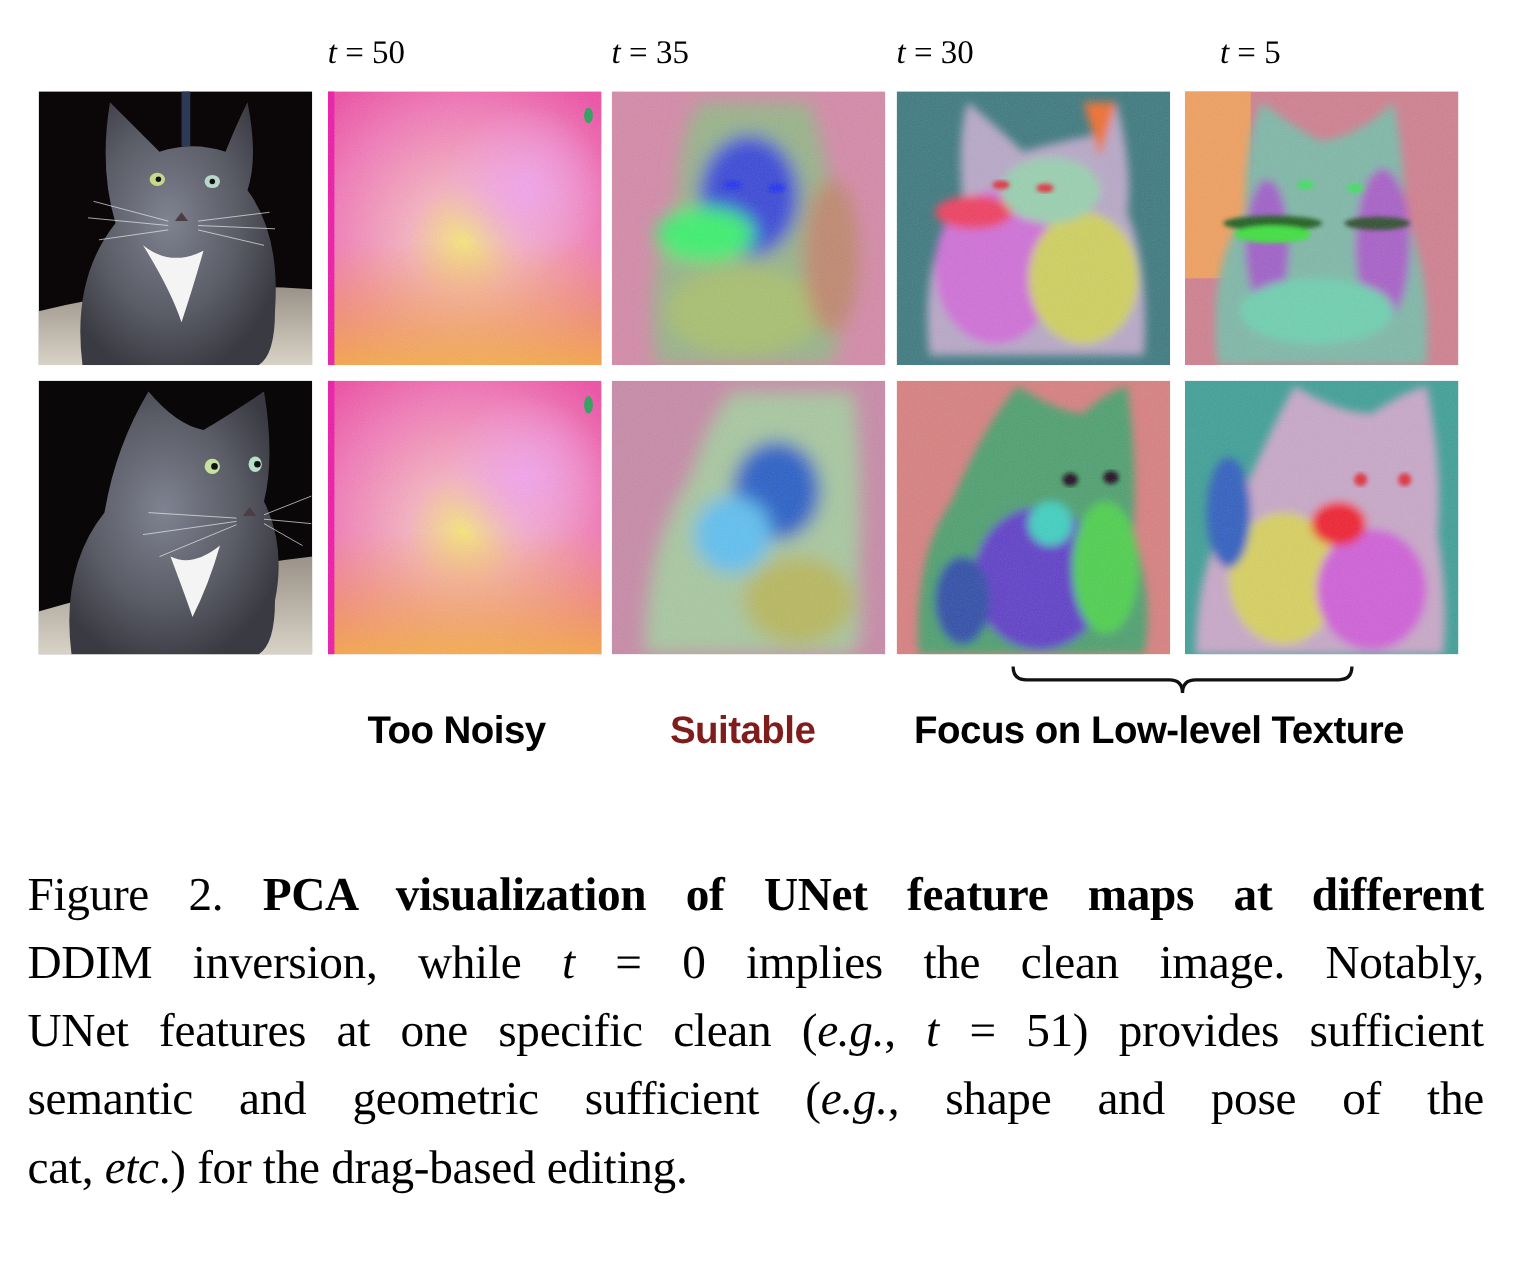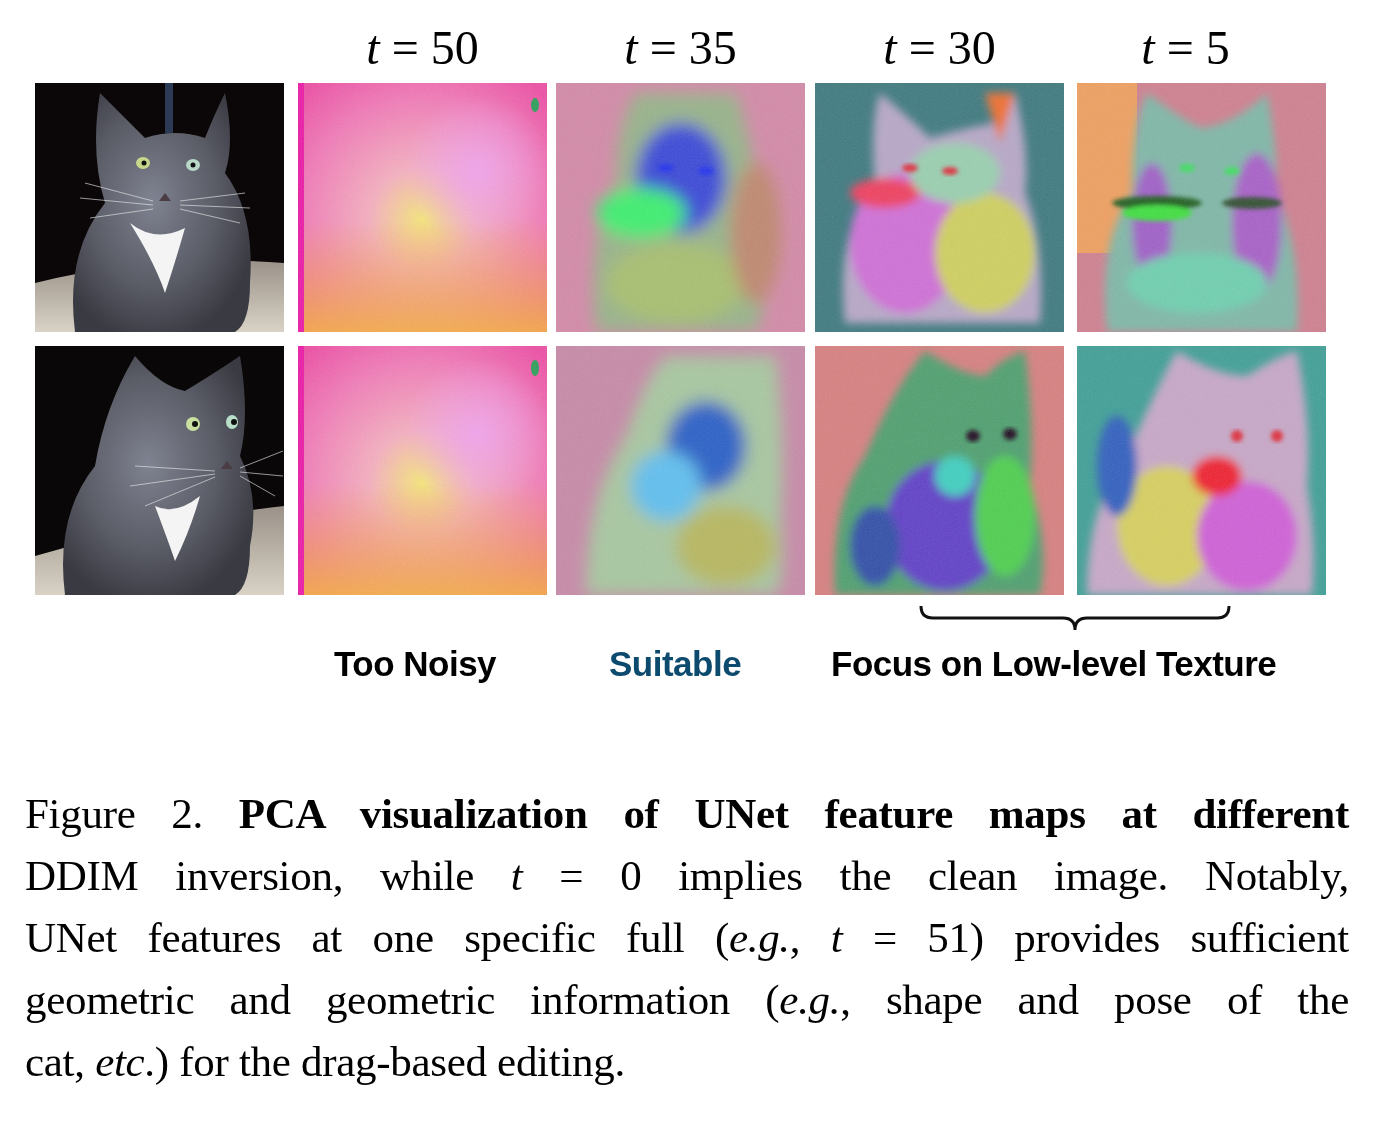--- a/index.html
+++ b/index.html
@@ -12,23 +12,22 @@
       height: 1148px;
       position: relative;
       overflow: hidden;
       font-family: "Liberation Serif", serif;
       color: #000;
     }
     .col-label {
       position: absolute;
       top: 22px;
       width: 249px;
-      text-align: center;
       font-family: "Liberation Serif", serif;
-      font-size: 48px;
+      font-size: 30px;
       line-height: 52px;
       white-space: nowrap;
     }
     .col-label .var { font-style: italic; }
     .panel {
       position: absolute;
       width: 249px;
       height: 249px;
       overflow: hidden;
     }
@@ -75,21 +74,21 @@
 
 <div class="col-label" style="left:298px;">
   <span class="var">t</span><span> = </span><span>50</span>
 </div>
 <div class="col-label" style="left:556px;">
   <span class="var">t</span><span> = </span><span>35</span>
 </div>
 <div class="col-label" style="left:815px;">
   <span class="var">t</span><span> = </span><span>30</span>
 </div>
-<div class="col-label" style="left:1061px;">
+<div class="col-label" style="left:1109px;">
   <span class="var">t</span><span> = </span><span>5</span>
 </div>
 
 <svg width="0" height="0" style="position:absolute">
   <defs>
     <filter id="blur2">
         <feGaussianBlur stdDeviation="2"></feGaussianBlur>
       </filter>
     <filter id="blur4">
         <feGaussianBlur stdDeviation="4"></feGaussianBlur>
@@ -306,22 +305,22 @@
     </g>
     <rect width="249" height="249" fill="#fff" filter="url(#noise)"></rect>
   </svg>
 </div>
 
 <svg class="brace" viewBox="0 0 314 30">
   <path d="M3 2 Q 3 14 15 14 L 145 14 Q 157 14 157 26 Q 157 14 169 14 L 299 14 Q 311 14 311 2" fill="none" stroke="#111" stroke-width="3"></path>
 </svg>
 
 <div class="bottom-label" style="left:334px;">Too Noisy</div>
-<div class="bottom-label" style="left:609px; color:#0c4a6e;">Suitable</div>
+<div class="bottom-label" style="left:609px; color:#7f1d1d;">Suitable</div>
 <div class="bottom-label" style="left:831px;">Focus on Low-level Texture</div>
 
 <div class="caption" id="caption">
     <span class="line"><span>Figure 2. </span><span class="b">PCA visualization of UNet feature maps at different</span></span>
     <span class="line"><span>DDIM inversion, while </span><span class="i">t</span><span> = 0 implies the clean image. Notably,</span></span>
-    <span class="line"><span>UNet features at one specific full (</span><span class="i">e.g.</span><span>, </span><span class="i">t</span><span> = 51) provides sufficient</span></span>
-    <span class="line"><span>geometric and geometric information (</span><span class="i">e.g.</span><span>, shape and pose of the</span></span>
+    <span class="line"><span>UNet features at one specific clean (</span><span class="i">e.g.</span><span>, </span><span class="i">t</span><span> = 51) provides sufficient</span></span>
+    <span class="line"><span>semantic and geometric sufficient (</span><span class="i">e.g.</span><span>, shape and pose of the</span></span>
     <span class="line last"><span>cat, </span><span class="i">etc</span><span>.) for the drag-based editing.</span></span>
   </div>
 
 </body></html>

